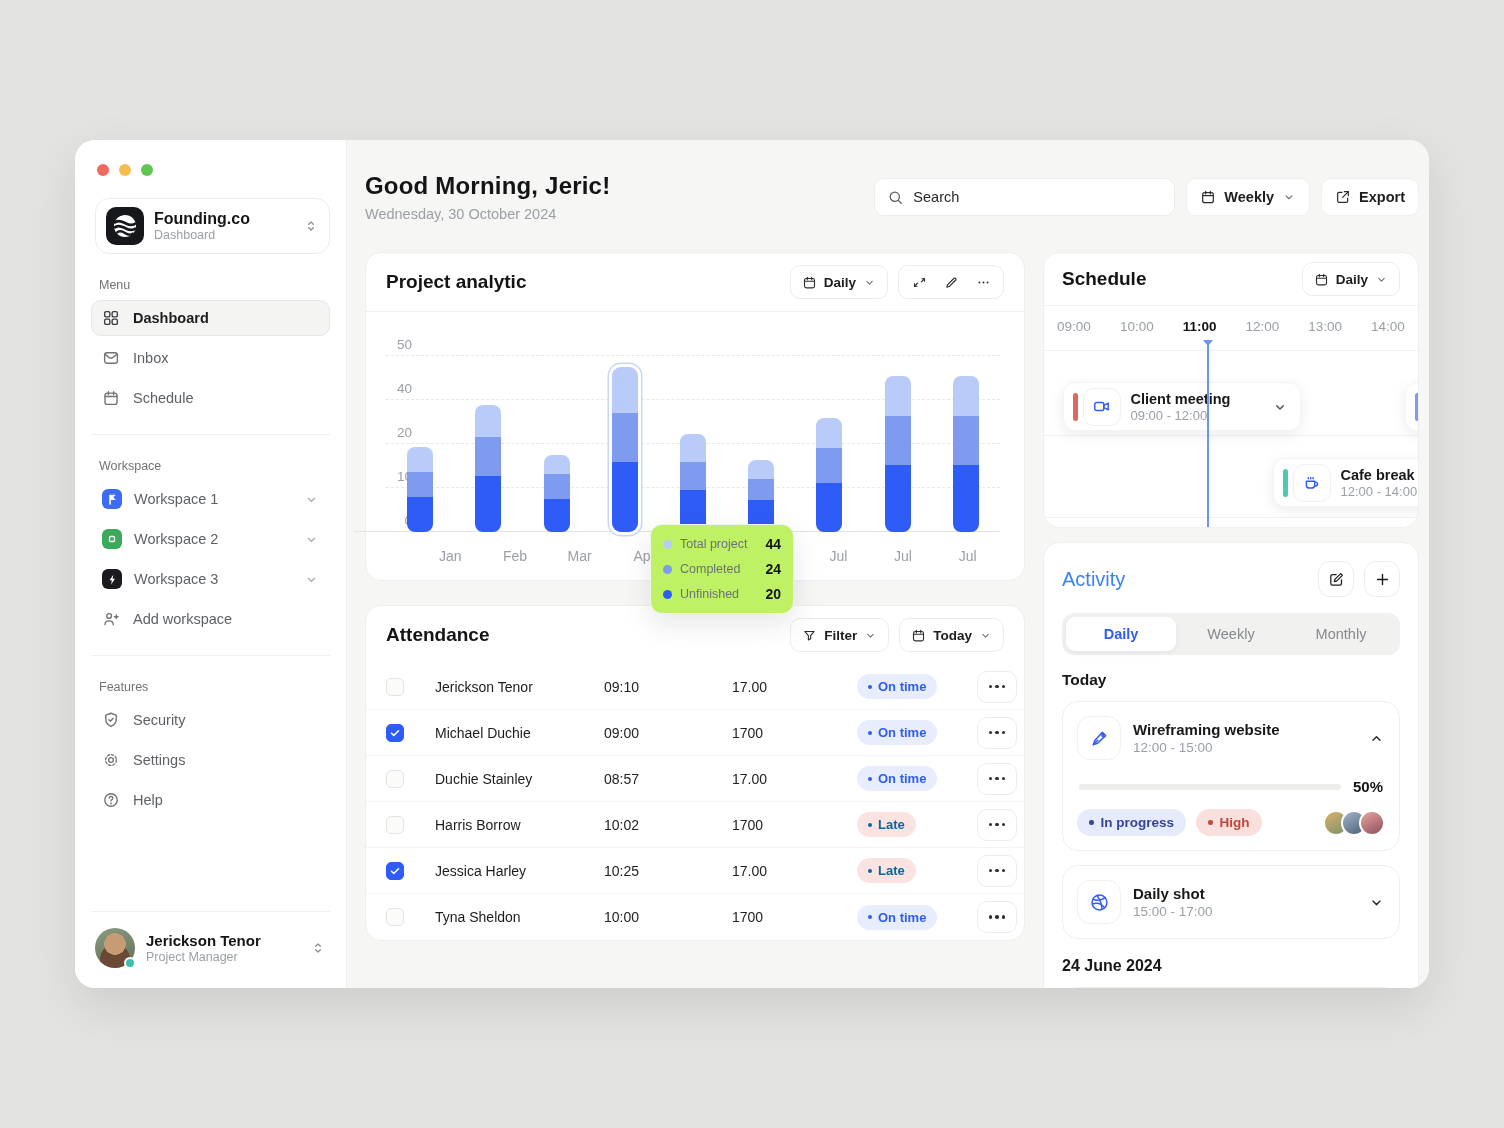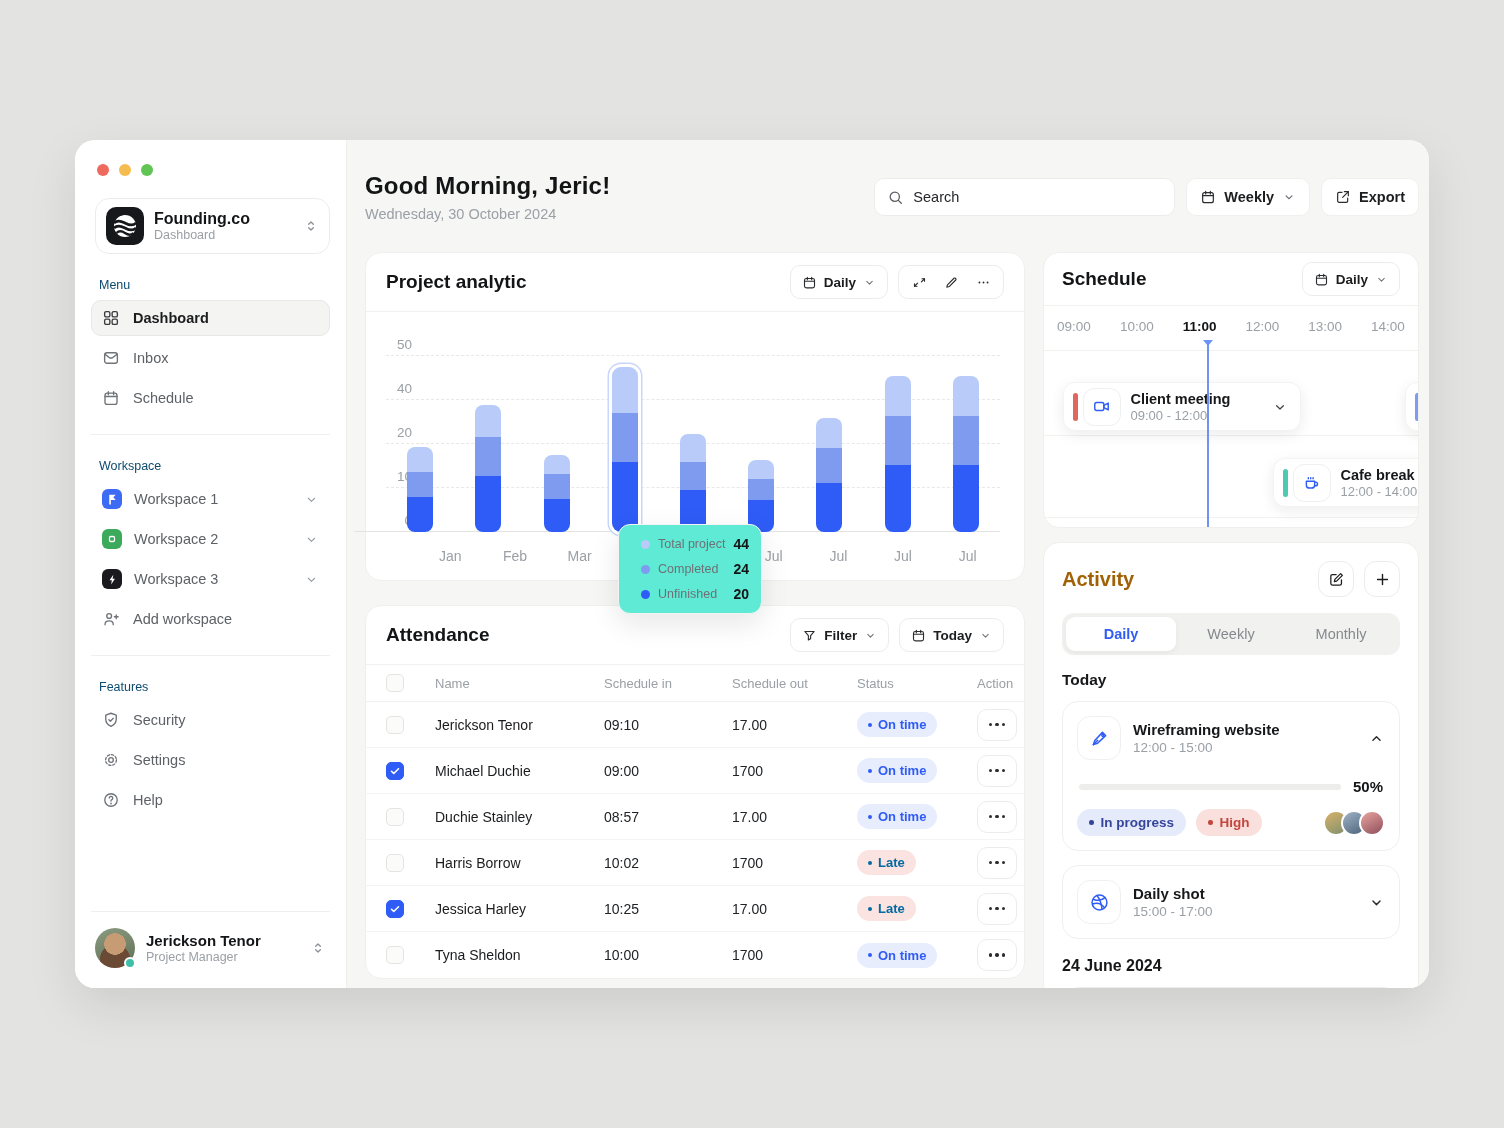--- a/index.html
+++ b/index.html
@@ -25,21 +25,21 @@
   .traffic { display:flex; gap:10px; padding:24px 0 0 22px; }
   .traffic span { width:12px; height:12px; border-radius:50%; display:block; }
   .logo-card {
     margin:22px 16px 0 20px; border:1px solid #ececeb; border-radius:14px;
     padding:8px 10px; display:flex; align-items:center; gap:10px; cursor:pointer; background:#fff;
   }
   .logo-badge { width:38px; height:38px; flex-shrink:0; }
   .logo-title { font-size:16px; font-weight:bold; color:#141517; line-height:1.15;}
   .logo-sub { font-size:12.5px; color:#9aa0a6; }
   .updown { margin-left:auto; color:#8b9096; }
-  .sect-label { font-size:12.5px; color:#0c4a6e; margin:24px 0 8px 24px; }
+  .sect-label { font-size:12.5px; color:#737373; margin:24px 0 8px 24px; }
   .nav { display:flex; flex-direction:column; gap:4px; padding:0 16px; }
   .nav-item {
     display:flex; align-items:center; gap:12px; height:36px; padding:0 10px;
     border-radius:10px; border:1px solid transparent; cursor:pointer;
     font-size:14.5px; color:#5d6166;
   }
   .nav-item .ic { width:19px; height:19px; color:#6f7378; display:flex; }
   .nav-item.active { background:#f4f4f2; border-color:#e7e7e5; color:#1c1d1f; font-weight:bold; }
   .nav-item.active .ic { color:#3a3c40; }
   .nav-item .chev { margin-left:auto; color:#9aa0a6; display:flex; }
@@ -122,23 +122,23 @@
   .bars { position:absolute; inset:0; display:flex; }
   .bar-cell { flex:1; display:flex; align-items:flex-end; justify-content:center; }
   .bar { width:26px; display:flex; flex-direction:column; border-radius:8px; overflow:hidden; }
   .bar.hl { overflow:visible; border-radius:9px; box-shadow:0 0 0 3px #ffffff, 0 0 0 4.5px #c8d6f9; }
   .bar.hl .seg:first-child { border-radius:9px 9px 0 0; }
   .bar.hl .seg:last-child { border-radius:0 0 9px 9px; }
   .seg { width:100%; }
   .x-axis { display:flex; padding:10px 24px 16px 52px; }
   .x-cell { flex:1; text-align:center; font-size:14px; color:#9aa0a6; }
   .tooltip {
-    position:absolute; left:232px; top:-8px; width:144px; background:#5eead4; border-radius:12px;
+    position:absolute; left:264px; top:-8px; width:144px; background:#bef264; border-radius:12px;
     border:1px solid #f3f3f1; box-shadow:0 10px 28px rgba(20,22,40,.10); padding:11px 12px;
-    display:flex; flex-direction:column; gap:9px; z-index:6;align-items:flex-end;
+    display:flex; flex-direction:column; gap:9px; z-index:6;
   }
   .tip-row { display:flex; align-items:center; gap:8px; font-size:12.5px; color:#6d7176; }
   .tip-dot { width:9px; height:9px; border-radius:50%; flex-shrink:0; }
   .tip-val { margin-left:auto; font-size:14px; font-weight:bold; color:#131416; }
   
   .att-grid { display:grid; grid-template-columns:36px 169px 128px 125px 133px 1fr; align-items:center; padding:0 20px; }
   .att-headrow { height:38px; border-top:1px solid #f1f1ef; border-bottom:1px solid #f1f1ef; }
   .att-headrow .h { font-size:13px; color:#9aa0a6; }
   .att-headrow .h.pad, .att-row .c.pad { padding-left:13px; }
   .att-headrow .h.r { text-align:right; padding-right:6px; }
@@ -185,21 +185,21 @@
     width:38px; height:38px; border-radius:11px; border:1px solid #eff0f2; margin-left:5px;
     display:flex; align-items:center; justify-content:center; color:#2f5cf6; flex-shrink:0;
   }
   .ev-texts { margin-left:10px; min-width:0; }
   .ev-title { font-size:14.5px; font-weight:bold; color:#17181a; line-height:1.25; white-space:nowrap;}
   .ev-time { font-size:13px; color:#9aa0a6; white-space:nowrap; }
   .ev-chev { margin-left:auto; margin-right:12px; color:#45484c; display:flex; cursor:pointer;}
   
   .activity-card { margin-top:14px; height:460px; padding:18px; overflow:hidden; }
   .act-head { display:flex; align-items:center; }
-  .act-title { font-size:20px; font-weight:bold; color:#a16207; }
+  .act-title { font-size:20px; font-weight:normal; color:#3b82f6; }
   .sq-btn {
     width:36px; height:36px; border-radius:12px; border:1px solid #ececeb; background:#fff;
     display:flex; align-items:center; justify-content:center; color:#1c1d1f; cursor:pointer;
   }
   .tabs { margin-top:16px; background:#f1f1ef; border-radius:12px; height:42px; display:flex; padding:4px; }
   .tab {
     flex:1; display:flex; align-items:center; justify-content:center; font-size:14.5px;
     color:#85898e; border-radius:9px; cursor:pointer;
   }
   .tab.active { background:#fff; color:#2f5cf6; font-weight:bold; box-shadow:0 2px 6px rgba(0,0,0,.05); }
@@ -631,30 +631,20 @@
                   </svg>
               </span>
               <span>Today</span>
               <span class="chev">
                 <svg width="13" height="13" viewBox="0 0 24 24" fill="none" stroke="currentColor" stroke-width="2" stroke-linecap="round" stroke-linejoin="round">
                     <path d="M7 10l5 5 5-5"></path>
                   </svg>
               </span>
             </button>
           </span>
-        </div>
-        <div class="att-grid att-headrow">
-          <span class="h">
-              <span class="cb"></span>
-            </span>
-          <span class="h pad">Name</span>
-          <span class="h pad">Schedule in</span>
-          <span class="h pad">Schedule out</span>
-          <span class="h pad">Status</span>
-          <span class="h r">Action</span>
         </div>
         <div id="att-body">
             <div class="att-grid att-row">
               <span>
                 <span class="cb"></span>
               </span>
               <span class="c pad name">Jerickson Tenor</span>
               <span class="c pad">09:10</span>
               <span class="c pad">17.00</span>
               <span class="c pad"><span class="pill ontime">On time</span></span>

